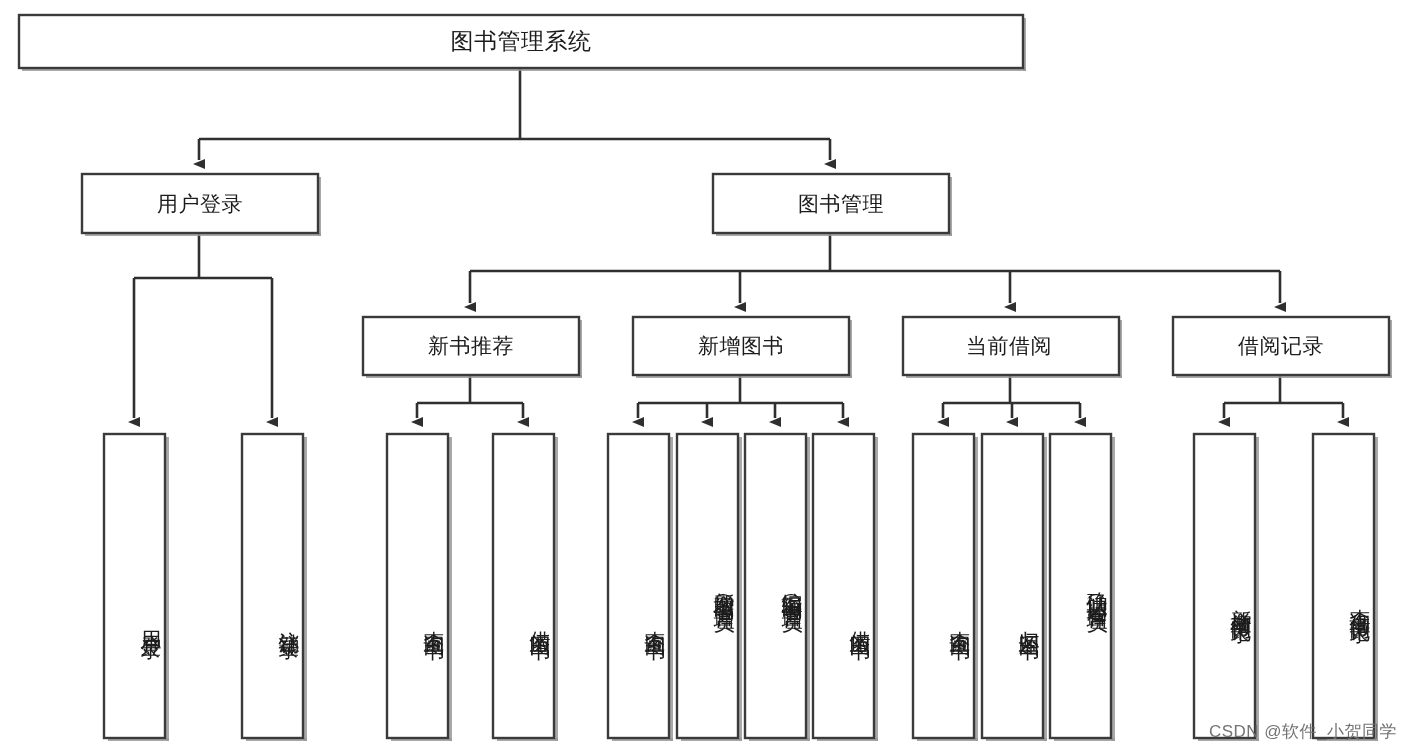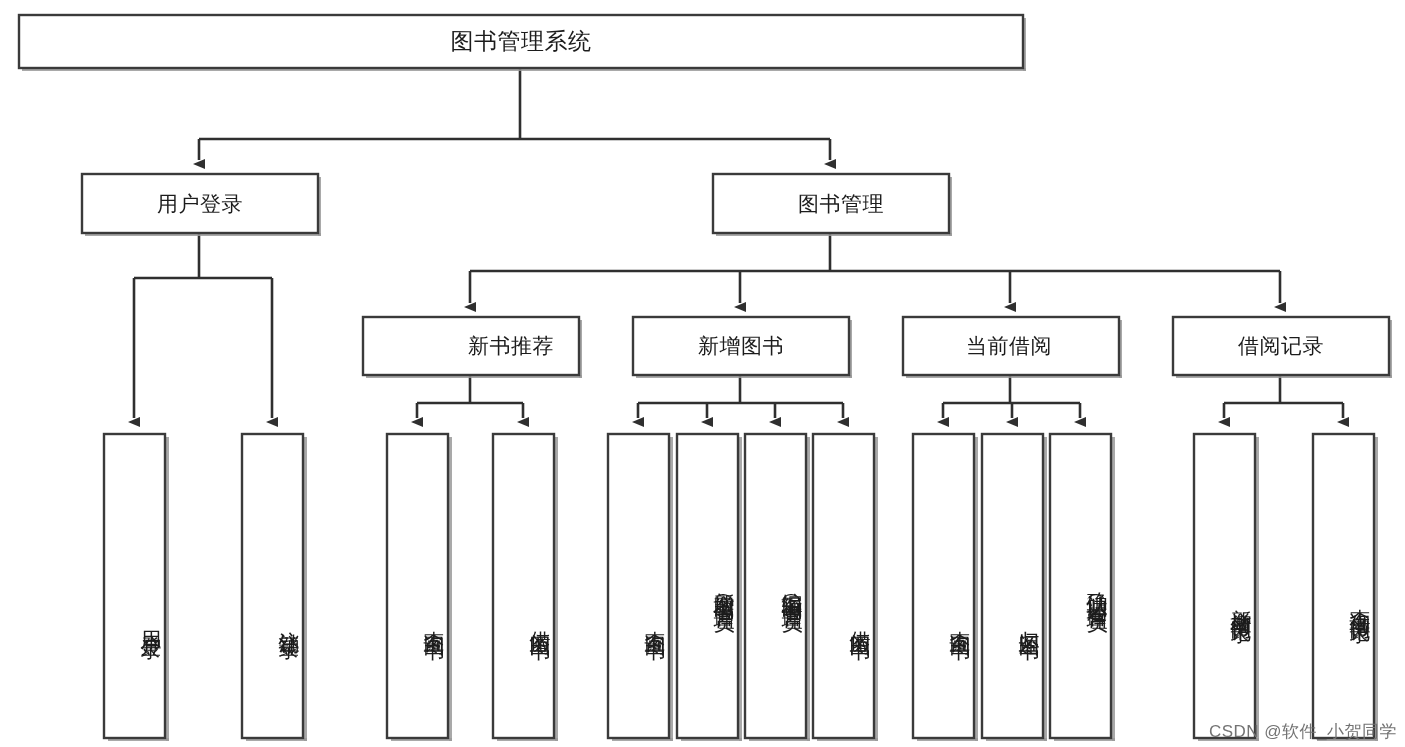--- a/index.html
+++ b/index.html
@@ -205,21 +205,21 @@
       <rect class="node-box" x="1194" y="434" width="61" height="304"></rect>
       <rect class="node-box" x="1313" y="434" width="61" height="304"></rect>
     </g>
   </svg>
 
   <div class="node-label-h" style="left:19px; top:15px; width:1004px; height:53px; font-size:23px;">图书管理系统</div>
 
   <div class="node-label-h" style="left:82px; top:174px; width:236px; height:59px;">用户登录</div>
   <div class="node-label-h" style="left:713px; top:174px; width:256px; height:59px;">图书管理</div>
 
-  <div class="node-label-h" style="left:363px; top:317px; width:216px; height:58px;padding-left:40px;">新书推荐</div>
+  <div class="node-label-h" style="left:363px; top:317px; width:216px; height:58px;">新书推荐</div>
   <div class="node-label-h" style="left:633px; top:317px; width:216px; height:58px;">新增图书</div>
   <div class="node-label-h" style="left:903px; top:317px; width:212px; height:58px;">当前借阅</div>
   <div class="node-label-h" style="left:1173px; top:317px; width:216px; height:58px;">借阅记录</div>
 
   <div class="node-label-v" style="left:104px; top:508px; width:61px; height:224px;">用户登录</div>
   <div class="node-label-v" style="left:242px; top:508px; width:61px; height:224px;">注销登录</div>
   <div class="node-label-v" style="left:387px; top:508px; width:61px; height:224px;">查询图书</div>
   <div class="node-label-v" style="left:493px; top:508px; width:61px; height:224px;">借阅图书</div>
   <div class="node-label-v" style="left:608px; top:508px; width:61px; height:224px;">查询图书</div>
   <div class="node-label-v" style="left:677px; top:440px; width:61px; height:296px;">新增图书（管理员）</div>

